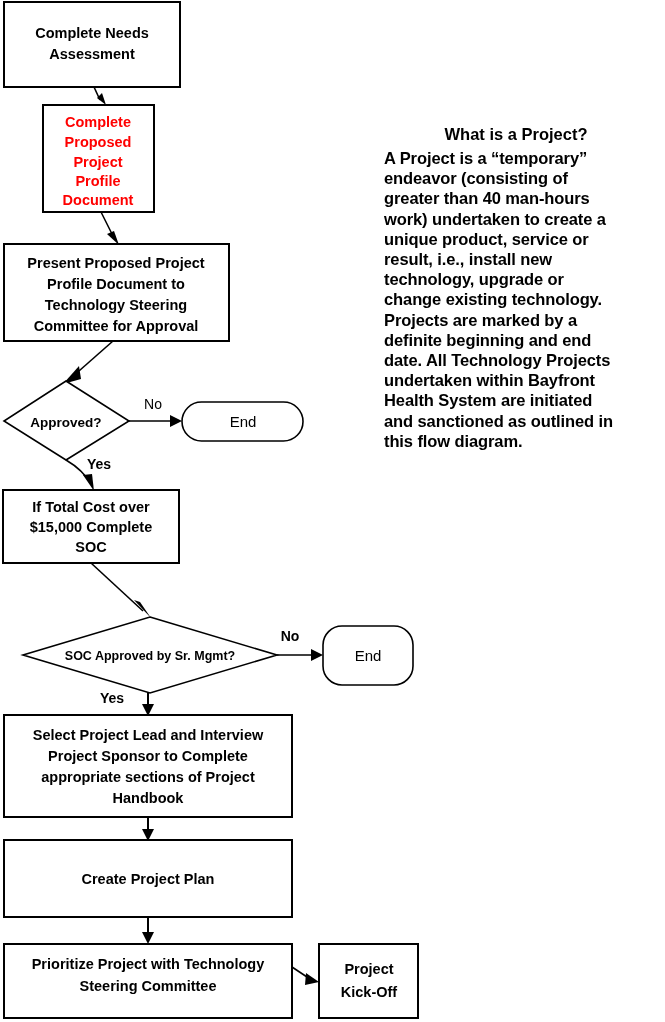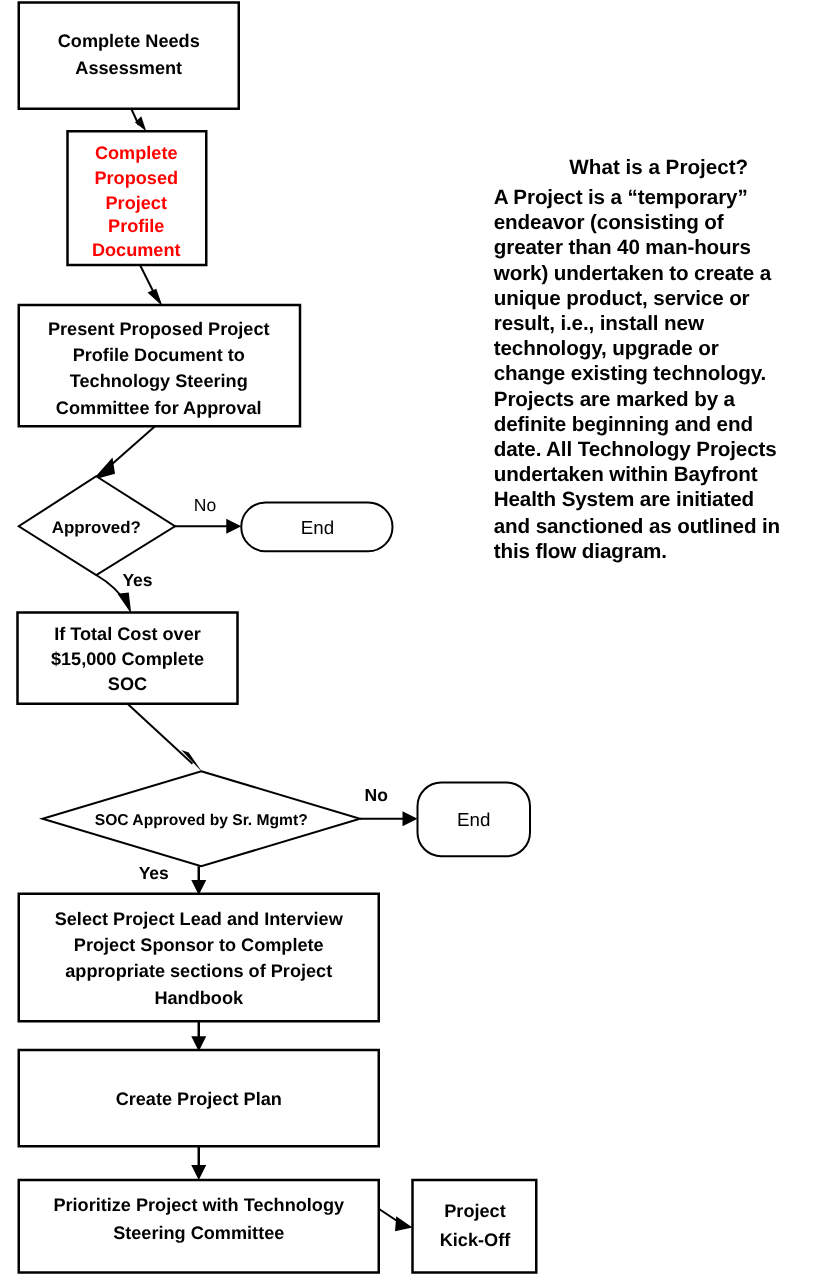--- a/index.html
+++ b/index.html
@@ -9,21 +9,21 @@
   }
   body {
     width: 665px;
     height: 1022px;
     position: relative;
     font-family: "Liberation Sans", sans-serif;
     overflow: hidden;
   }
   #flow-root {
     position: absolute;
-    left: 12px;
+    left: 1px;
     top: 0;
     width: 573px;
     height: 1022px;
   }
   svg.flow-canvas {
     position: absolute;
     left: 0;
     top: 0;
     width: 665px;
     height: 1022px;

